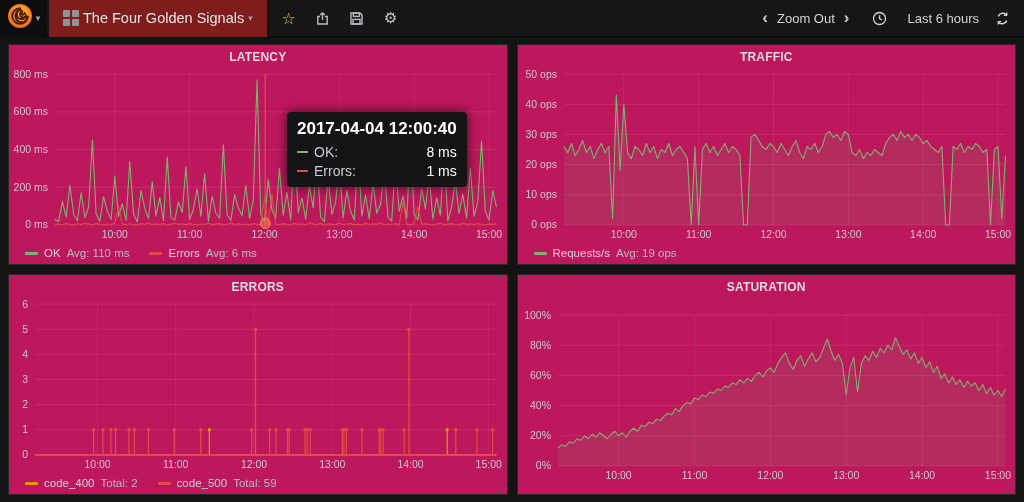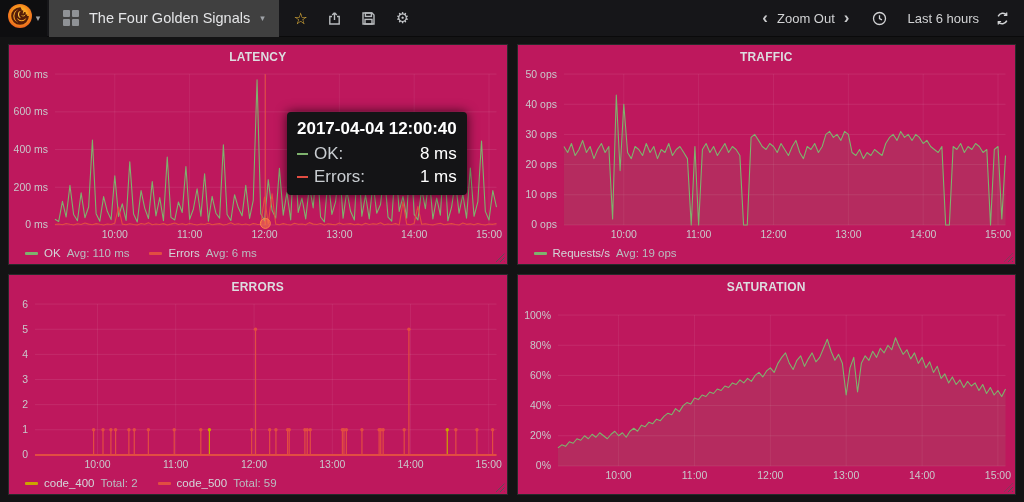--- a/index.html
+++ b/index.html
@@ -5,21 +5,21 @@
   * { box-sizing: border-box; }
   html,body { margin:0; padding:0; }
   body {
     width:1024px; height:502px; overflow:hidden;
     background:#131314; font-family:"Liberation Sans",sans-serif;
   }
   
   .navbar { height:37px; background:#161619; display:flex; align-items:center; border-bottom:1px solid #0a0a0b; }
   .logo-cell { width:47px; height:37px; background:#0e0e10; display:flex; align-items:center; justify-content:center; gap:3px; cursor:pointer; flex:0 0 auto; }
   .caret { color:#9fa3a8; font-size:9px; line-height:1; }
-  .title-cell { height:37px; background:#404040; display:flex; align-items:center; padding:0 14px; margin-left:2px; gap:10px; cursor:pointer; }
+  .title-cell { height:37px; background:#7f1d1d; display:flex; align-items:center; padding:0 14px; margin-left:2px; gap:4px; cursor:pointer; }
   .grid-icon { display:grid; grid-template-columns:7px 7px; gap:2px; }
   .grid-icon span { width:7px; height:7px; background:#8f9296; border-radius:1px; }
   .dash-title { color:#e4e5e7; font-size:14.5px; }
   .nav-actions { display:flex; align-items:center; gap:6px; margin-left:8px; }
   .icon-btn { width:28px; height:28px; display:flex; align-items:center; justify-content:center; cursor:pointer; color:#b8bbbe; }
   .star-glyph { color:#e7b53a; font-size:16px; font-family:"DejaVu Sans",sans-serif; }
   .gear-glyph { color:#c4c6c9; font-size:15px; font-family:"DejaVu Sans",sans-serif; }
   .nav-right { margin-left:auto; display:flex; align-items:center; padding-right:14px; color:#d2d3d5; font-size:13px; }
   .chev { padding:0 9px; font-size:17px; color:#c9cacc; cursor:pointer; font-weight:bold; }
   .zoom-out { cursor:pointer;text-align:center; }
@@ -36,21 +36,21 @@
   .legend-dash { display:inline-block; width:13px; height:3px; border-radius:1px; margin-right:6px; }
   .legend-label { margin-right:6px; color:#d3d6d9; }
   .legend-value { color:#b9bdc1; }
   .resize-handle { position:absolute; right:2px; bottom:2px; width:9px; height:9px; cursor:nwse-resize;
     background:repeating-linear-gradient(-45deg,#525254 0 1px,transparent 1px 3px);
     clip-path:polygon(100% 0,100% 100%,0 100%); }
   
   .tooltip { position:absolute; left:278px; top:44px; min-width:116px; background:#141416; border-radius:4px;
     padding:7px 10px 8px 10px; box-shadow:0 0 12px rgba(0,0,0,.7); z-index:5; }
   .tooltip-time { color:#ffffff; font-weight:bold; font-size:17px; margin-bottom:5px; white-space:nowrap; }
-  .tt-row { display:flex; align-items:center; font-size:17px; color:#c9cdd1; margin-top:3px; white-space:nowrap; }
+  .tt-row { display:flex; align-items:center; font-size:14px; color:#c9cdd1; margin-top:3px; white-space:nowrap; }
   .tt-dash { width:11px; height:2.5px; margin-right:6px; flex:0 0 auto; }
   .tt-label { margin-right:16px; }
   .tt-value { margin-left:auto; color:#ffffff; font-weight:normal; }
   svg text.tick { fill:#c8c9cb; font-size:10.5px; font-family:"Liberation Sans",sans-serif; }
 </style>
 </head>
 <body>
 
 <div class="navbar">
   <div class="logo-cell">

